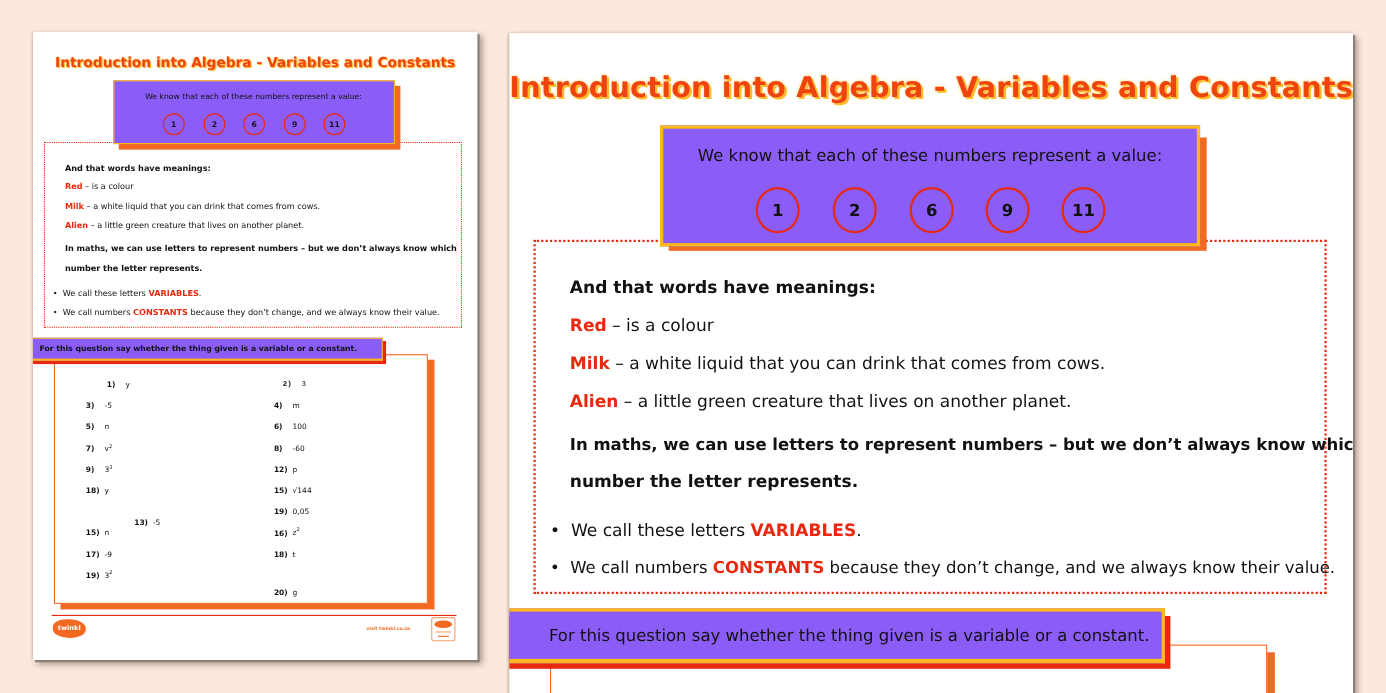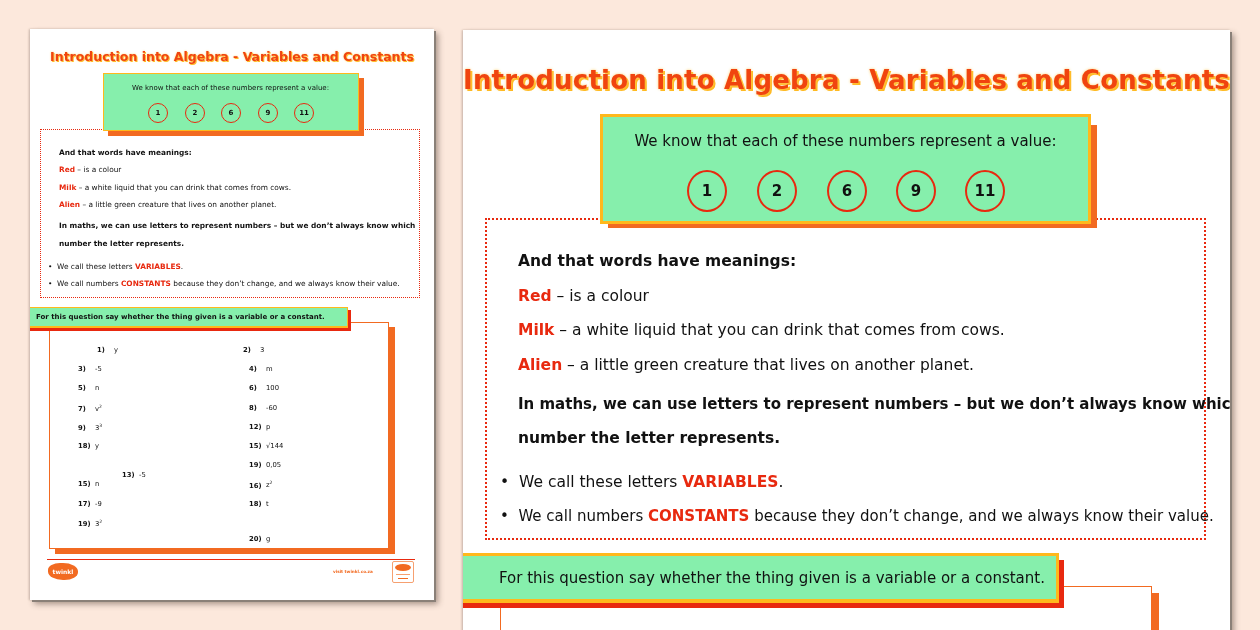--- a/index.html
+++ b/index.html
@@ -20,21 +20,21 @@
   .title {
     position: absolute;
     font-family: "DejaVu Sans", sans-serif;
     font-weight: bold;
     color: #f0440f;
     white-space: nowrap;
     text-align: center;
   }
   .numbox {
     position: absolute;
-    background: #86efac;
+    background: #8b5cf6;
     border: solid #ffb81c;
   }
   .numbox-shadow {
     position: absolute;
     background: #f26a21;
   }
   .circle {
     position: absolute;
     border: solid #e8290f;
     border-radius: 50%;
@@ -112,21 +112,21 @@
 
   <div style="position:absolute; left:25px; top:298px; width:340px; height:227px; background:#f26a21;"></div>
   <div style="position:absolute; left:19px; top:293px; width:340px; height:227px; background:#fff; border:1px solid #f26a21;"></div>
   <div class="numbox-shadow" style="left:-4px; top:281px; width:325px; height:21px; background:#e8290f;"></div>
   <div class="numbox" style="left:-6px; top:278px; width:324px; height:21px; border-width:1.5px 1.5px 2px 0; border-bottom-color:#ffb81c;">
     <div class="line" style="left:12px; top:5px; font-size:7px; font-weight:bold;">For this question say whether the thing given is a variable or a constant.</div>
   </div>
 
   <div id="qlistL">
       <div class="q-item" style="left: 48px; top: 317px; margin-left: 19px;"><span style="font-weight: bold; display: inline-block; width: 17px;">1)</span><span>y</span></div>
-      <div class="q-item" style="left: 213px; top: 317px;"><span style="font-weight: bold; display: inline-block; width: 17px;">2)</span><span>3</span></div>
+      <div class="q-item" style="left: 227px; top: 317px; font-family: Liberation Mono, monospace;"><span style="font-weight: bold; display: inline-block; width: 17px;">2)</span><span>3</span></div>
       <div class="q-item" style="left: 48px; top: 336.2px;"><span style="font-weight: bold; display: inline-block; width: 17px;">3)</span><span>-5</span></div>
       <div class="q-item" style="left: 219px; top: 336.2px;"><span style="font-weight: bold; display: inline-block; width: 17px;">4)</span><span>m</span></div>
       <div class="q-item" style="left: 48px; top: 355.4px;"><span style="font-weight: bold; display: inline-block; width: 17px;">5)</span><span>n</span></div>
       <div class="q-item" style="left: 219px; top: 355.4px;"><span style="font-weight: bold; display: inline-block; width: 17px;">6)</span><span>100</span></div>
       <div class="q-item" style="left: 48px; top: 374.6px;"><span style="font-weight: bold; display: inline-block; width: 17px;">7)</span><span>v</span><sup style="font-size: 4.5px;">2</sup></div>
       <div class="q-item" style="left: 219px; top: 374.6px;"><span style="font-weight: bold; display: inline-block; width: 17px;">8)</span><span>-60</span></div>
       <div class="q-item" style="left: 48px; top: 393.8px;"><span style="font-weight: bold; display: inline-block; width: 17px;">9)</span><span>3</span><sup style="font-size: 4.5px;">3</sup></div>
       <div class="q-item" style="left: 219px; top: 393.8px;"><span style="font-weight: bold; display: inline-block; width: 17px;">12)</span><span>p</span></div>
       <div class="q-item" style="left: 48px; top: 413px;"><span style="font-weight: bold; display: inline-block; width: 17px;">18)</span><span>y</span></div>
       <div class="q-item" style="left: 219px; top: 413px;"><span style="font-weight: bold; display: inline-block; width: 17px;">15)</span><span>√144</span></div>

